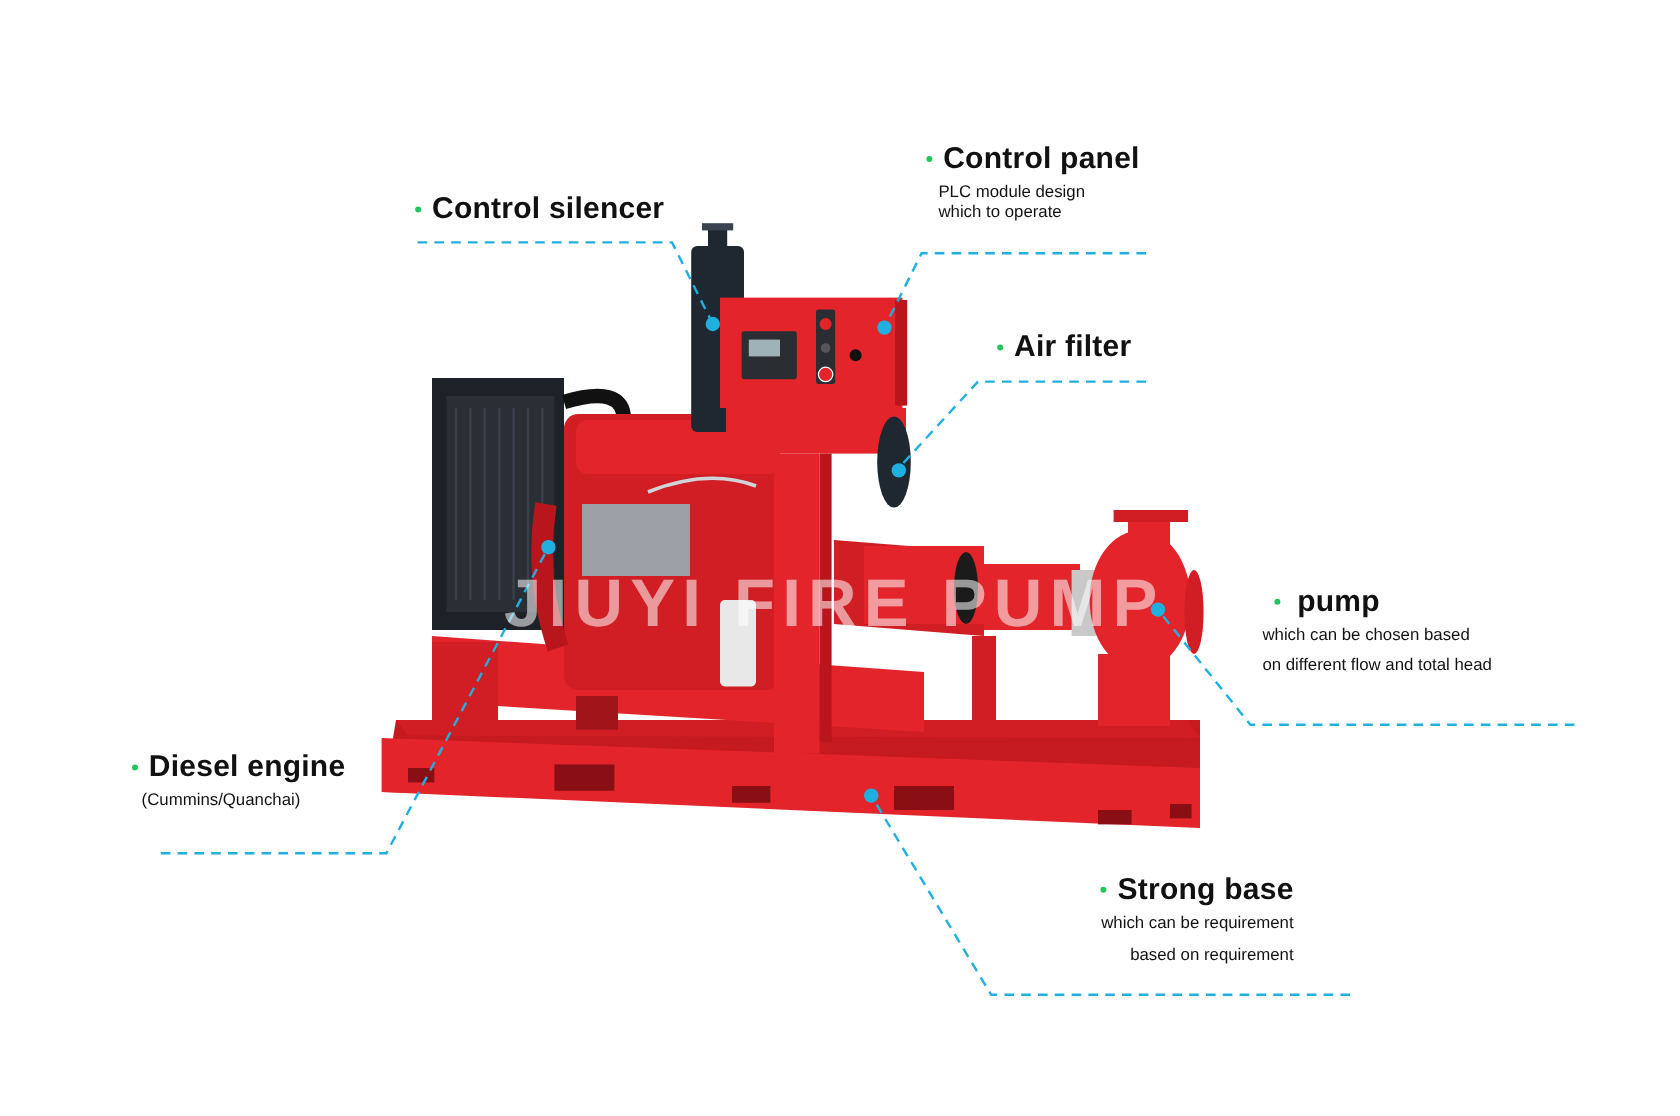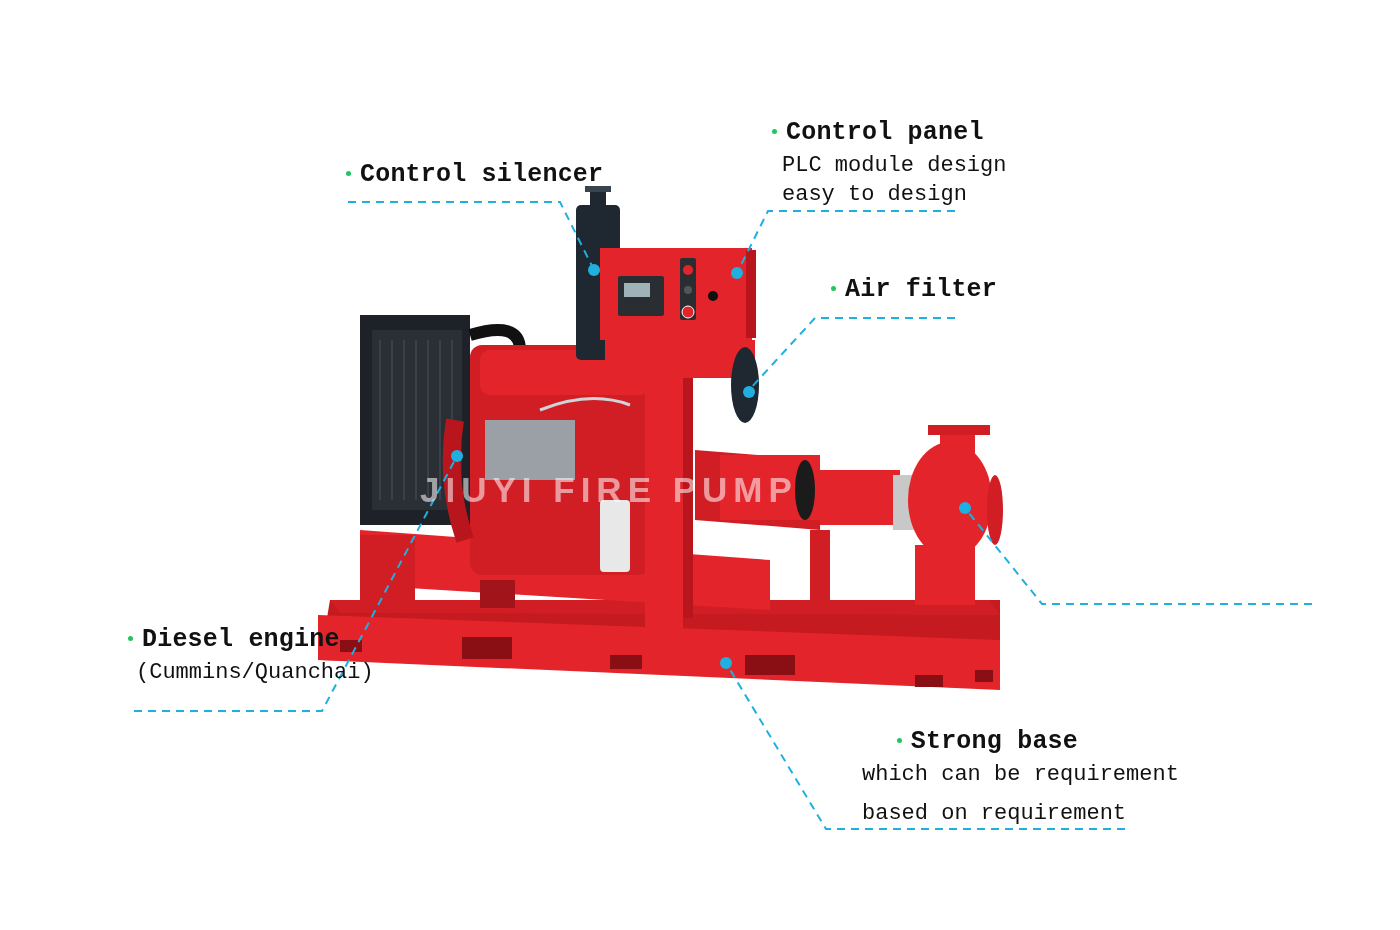--- a/index.html
+++ b/index.html
@@ -1,23 +1,23 @@
 <!DOCTYPE html>
 <html><head>
   <meta charset="utf-8">
   <style>
     html, body { margin: 0; padding: 0; background: #ffffff; }
     body { width: 1400px; height: 930px; position: relative; overflow: hidden; font-family: "Liberation Sans", "DejaVu Sans", sans-serif; color: #111; }
     .canvas { position: absolute; left: 0; top: 0; width: 1400px; height: 930px; }
     svg.art { position: absolute; left: 0; top: 0; }
-    .label { position: absolute; white-space: nowrap; font-family: Liberation Mono, monospace; }
+    .label { position: absolute; white-space: nowrap; }
     .label .title { font-size: 25px; font-weight: bold; letter-spacing: 0.2px; color: #111; display: inline-block; }
     .label .bullet { display: inline-block; width: 5px; height: 5px; border-radius: 50%; background: #22c55e; margin-right: 9px; vertical-align: middle; position: relative; top: -3px; }
-    .label .sub { font-size: 22px; color: #111; display: block; line-height: 1.5; }
-    .watermark { position: absolute; left: 420px; top: 470px; font-size: 35px; font-weight: bold; letter-spacing: 6px; color: rgba(255,255,255,0.55); white-space: nowrap; }
+    .label .sub { font-size: 14px; color: #111; display: block; line-height: 1.5; }
+    .watermark { position: absolute; left: 420px; top: 470px; font-size: 56px; font-weight: bold; letter-spacing: 6px; color: rgba(255,255,255,0.55); white-space: nowrap; }
   </style>
 </head>
 <body>
 
 <div class="canvas">
 
   <svg class="art" width="1400" height="930" viewBox="0 0 1400 930">
 
     <g>
       <polygon points="330,600 1000,600 1000,680 320,660" fill="#c41a20"></polygon>
@@ -127,29 +127,34 @@
 
   <div class="watermark">JIUYI FIRE PUMP</div>
 
   <div class="label" style="left:346px; top:160px;">
     <span class="bullet"></span><span class="title">Control silencer</span>
   </div>
 
   <div class="label" style="left:772px; top:118px;">
     <span class="bullet"></span><span class="title">Control panel</span>
     <span class="sub" style="margin-left:10px; margin-top:2px;">PLC module design</span>
-    <span class="sub" style="margin-left:10px; margin-top:-4px;">easy to design</span>
+    <span class="sub" style="margin-left:10px; margin-top:-4px;">which to operate</span>
   </div>
 
   <div class="label" style="left:831px; top:275px;">
     <span class="bullet"></span><span class="title">Air filter</span>
   </div>
 
+  <div class="label" style="left:1052px; top:487px;">
+    <span class="bullet" style="margin-left:10px; margin-right:14px;"></span><span class="title">pump</span>
+    <span class="sub" style="margin-top:2px;">which can be chosen based</span>
+    <span class="sub" style="margin-top:4px;">on different flow and total head</span>
+  </div>
 
-  <div class="label" style="left:128px; top:625px;">
+  <div class="label" style="left:110px; top:625px;">
     <span class="bullet"></span><span class="title">Diesel engine</span>
     <span class="sub" style="margin-left:8px; margin-top:2px;">(Cummins/Quanchai)</span>
   </div>
 
   <div class="label" style="left:862px; top:727px; text-align:right; width:216px;">
     <span class="bullet"></span><span class="title">Strong base</span>
     <span class="sub" style="margin-top:2px;">which can be requirement</span>
     <span class="sub" style="margin-top:6px;text-align:right;">based on requirement</span>
   </div>
 

